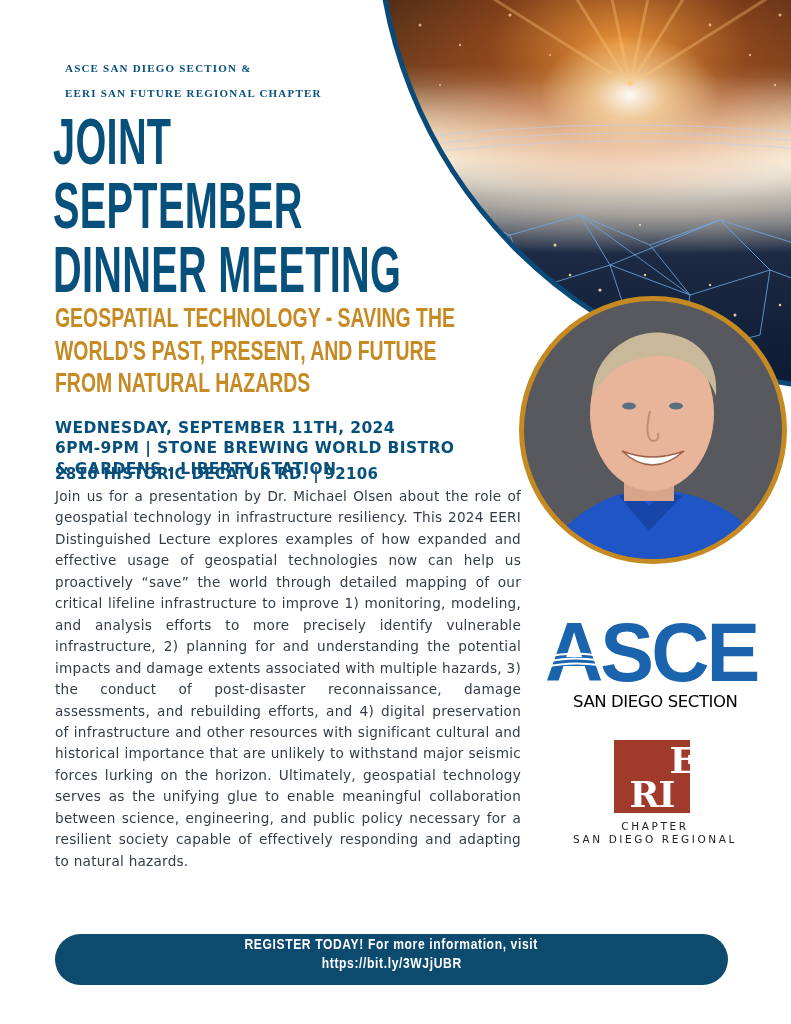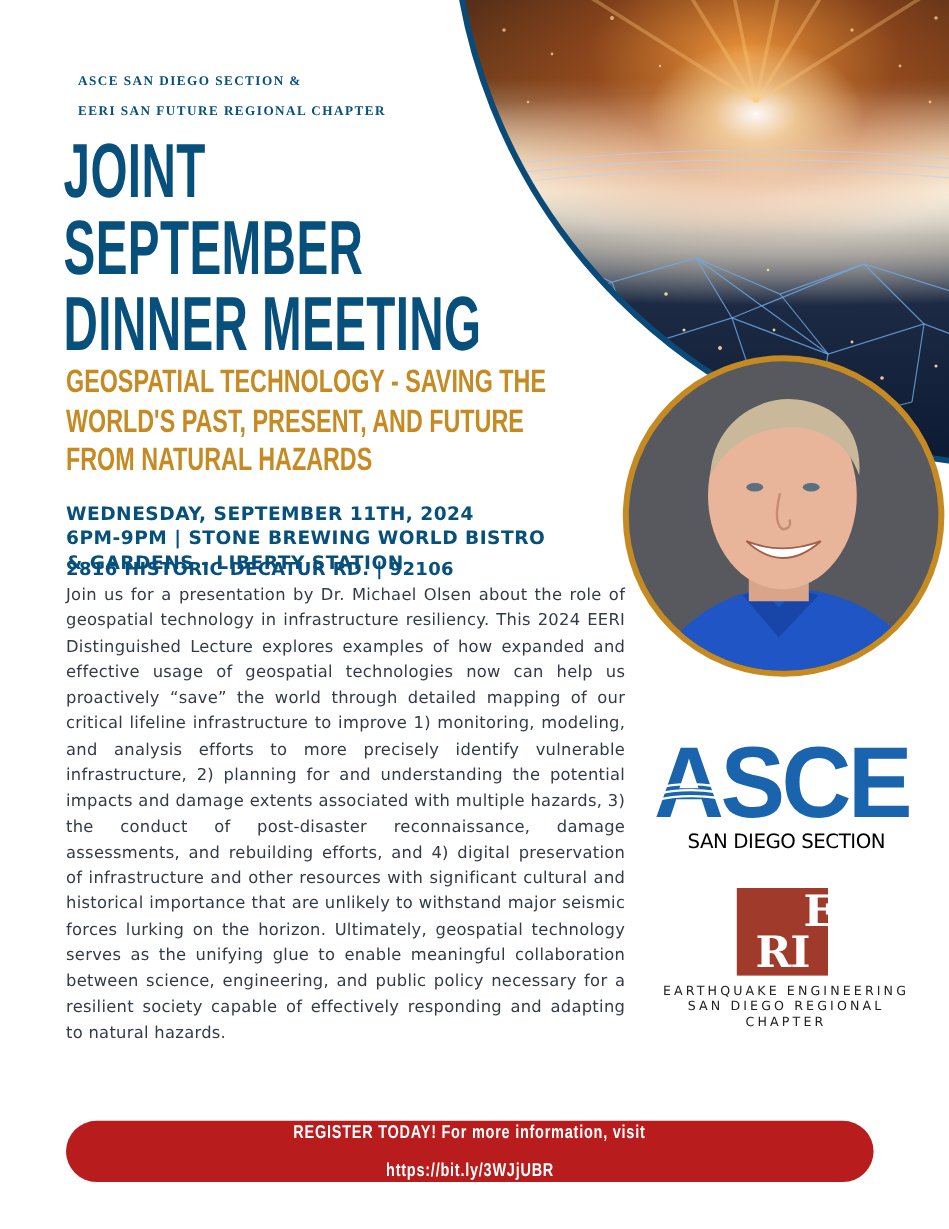--- a/index.html
+++ b/index.html
@@ -103,22 +103,22 @@
   }
   .eeri-caption {
     position: absolute; left: 530px; top: 820px; width: 250px;
     text-align: center; font-family: "DejaVu Sans", sans-serif;
     font-size: 10.5px; line-height: 13px; letter-spacing: 2.6px; color: #222;
   }
 
   
   .register {
     position: absolute; left: 55px; top: 934px; width: 673px; height: 51px;
-    background: #b91c1c; border-radius: 26px;
-    display: flex; flex-direction: column; align-items: center; justify-content: space-between;
+    background: #0c4a6e; border-radius: 26px;
+    display: flex; flex-direction: column; align-items: center; justify-content: flex-start;
     cursor: pointer;
   }
   .register span {
     display: block;
     font-family: "Liberation Sans", sans-serif; font-weight: bold;
     font-size: 15.5px; line-height: 19px; color: #ffffff; letter-spacing: 0.8px;
     transform: scaleX(0.78); white-space: nowrap;
   }
 </style>
 </head>
@@ -248,21 +248,20 @@
     <path d="M0 16 Q 25 10 54 14" stroke="#ffffff" stroke-width="2" fill="none"></path>
   </svg>
   <div class="asce-section">SAN DIEGO SECTION</div>
 </div>
 
 <div class="eeri-box">
   <div class="eeri-row" style="top:3px;padding-left:44px;">EE</div>
   <div class="eeri-row" style="top:37px;">RI</div>
 </div>
 <div class="eeri-caption">
-  <div>EARTHQUAKE ENGINEERING</div>
+  <div>CHAPTER</div>
   <div>SAN DIEGO REGIONAL</div>
-  <div>CHAPTER</div>
 </div>
 
 <div class="register">
   <span>REGISTER TODAY! For more information, visit</span>
   <span>https://bit.ly/3WJjUBR</span>
 </div>
 
 </body></html>

